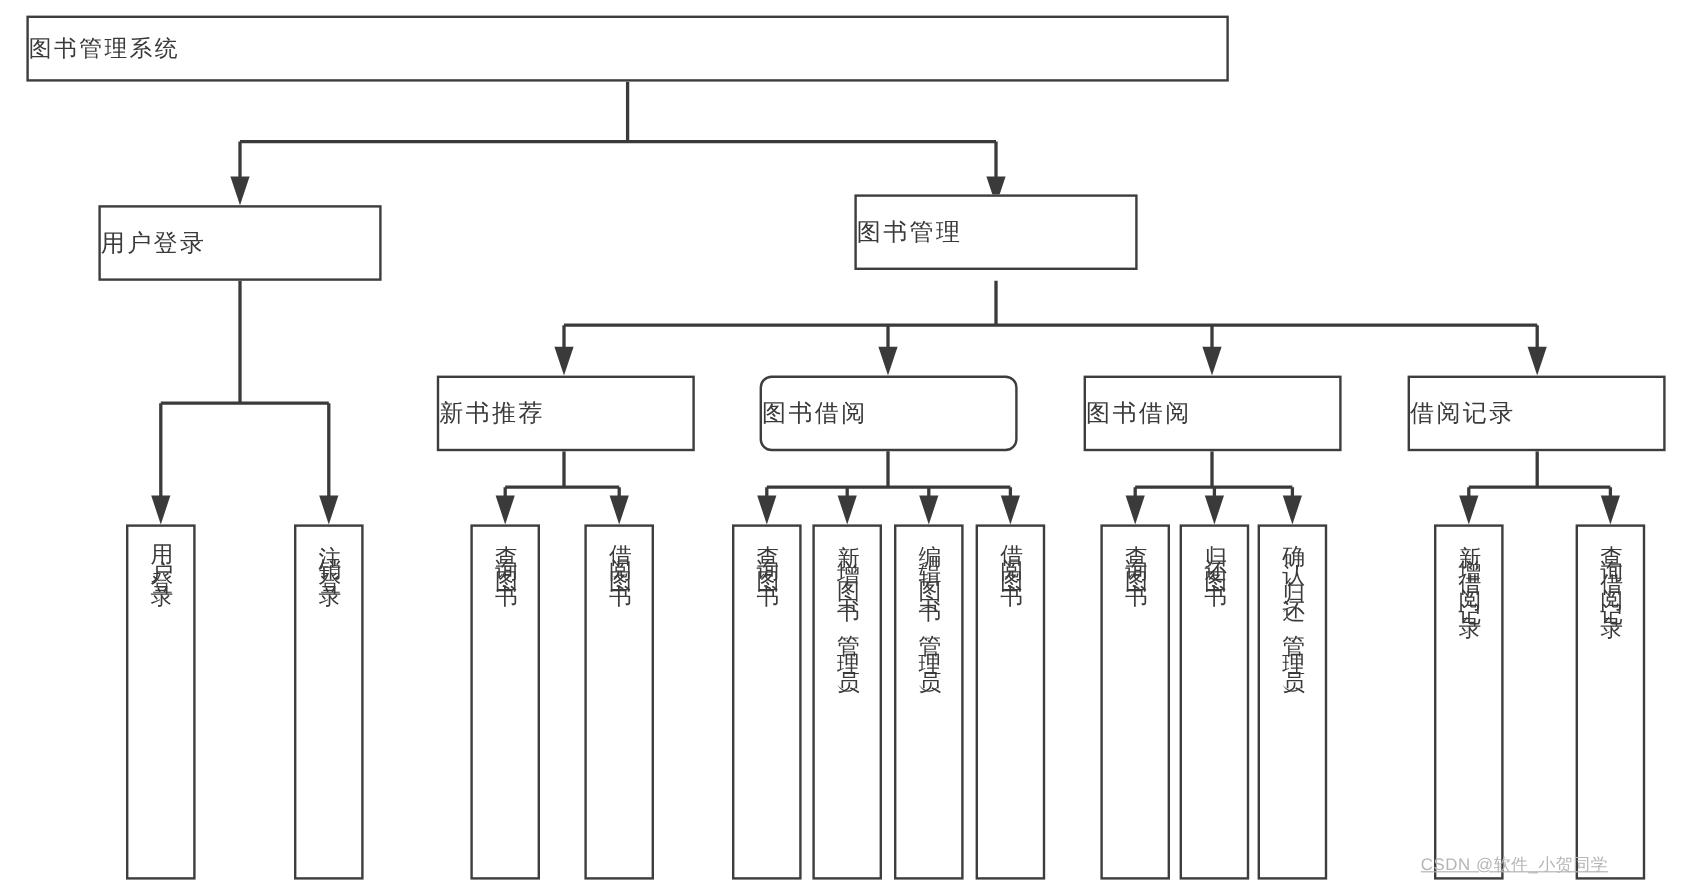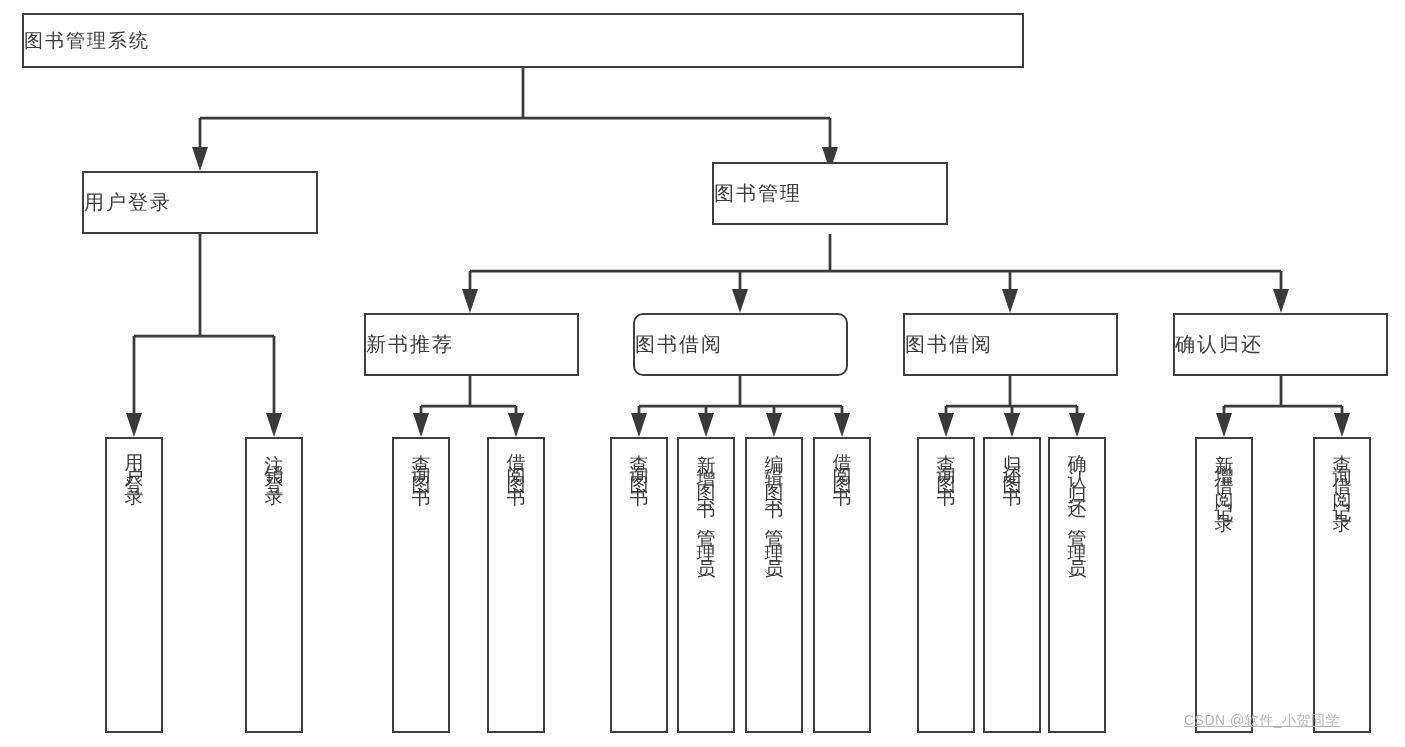--- a/index.html
+++ b/index.html
@@ -90,21 +90,21 @@
   <div class="node h" style="left:364px;top:313px;width:215px;height:63px;">
     <span>新书推荐</span>
   </div>
   <div class="node h" style="left:633px;top:313px;width:215px;height:63px;border-radius:10px;">
     <span>图书借阅</span>
   </div>
   <div class="node h" style="left:903px;top:313px;width:215px;height:63px;">
     <span>图书借阅</span>
   </div>
   <div class="node h" style="left:1173px;top:313px;width:215px;height:63px;">
-    <span>确认归还</span>
+    <span>借阅记录</span>
   </div>
 
   <div class="node leaf len4" style="left:105px;top:437px;width:58px;height:296px;">
     <span>用户登录</span>
   </div>
   <div class="node leaf len4" style="left:245px;top:437px;width:58px;height:296px;">
     <span>注销登录</span>
   </div>
 
   <div class="node leaf len4" style="left:392px;top:437px;width:58px;height:296px;">

